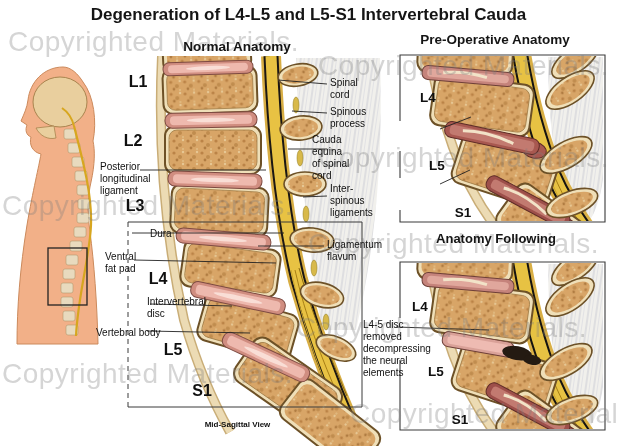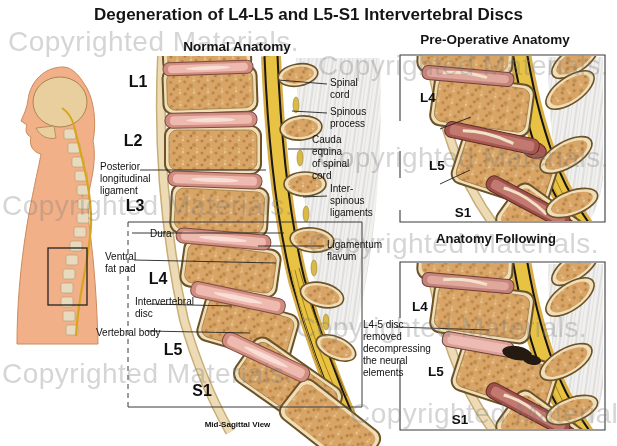--- a/index.html
+++ b/index.html
@@ -360,21 +360,21 @@
 
   <div class="wm" style="left:8px;top:26px;">Copyrighted Materials.</div>
   <div class="wm" style="left:318px;top:50px;">Copyrighted Materials.</div>
   <div class="wm" style="left:318px;top:142px;">Copyrighted Materials.</div>
   <div class="wm" style="left:2px;top:190px;">Copyrighted Materials.</div>
   <div class="wm" style="left:308px;top:228px;">Copyrighted Materials.</div>
   <div class="wm" style="left:296px;top:312px;">Copyrighted Materials.</div>
   <div class="wm" style="left:2px;top:358px;">Copyrighted Materials.</div>
   <div class="wm" style="left:350px;top:398px;">Copyrighted Materials.</div>
 
-  <div class="txt main-title">Degeneration of L4-L5 and L5-S1 Intervertebral Discs</div>
+  <div class="txt main-title">Degeneration of L4-L5 and L5-S1 Intervertebral Cauda</div>
   <div class="txt panel-title" style="left:390px;top:32px;width:210px;">Pre-Operative Anatomy</div>
   <div class="txt panel-title" style="left:129px;top:39px;width:216px;">Normal Anatomy</div>
   <div class="txt panel-title" style="left:390px;top:231px;width:212px;font-size:13px;">Anatomy Following</div>
   <div class="txt caption" style="left:180px;top:420px;width:115px;">Mid-Sagittal View</div>
 
   <div class="txt vlabel" style="left:138px;top:82px;">L1</div>
   <div class="txt vlabel" style="left:130px;top:141px;padding-left:6px;">L2</div>
   <div class="txt vlabel" style="left:135px;top:206px;">L3</div>
   <div class="txt vlabel" style="left:158px;top:279px;">L4</div>
   <div class="txt vlabel" style="left:173px;top:350px;">L5</div>
@@ -386,21 +386,21 @@
   <div class="txt vlabel sm" style="left:420px;top:306px;">L4</div>
   <div class="txt vlabel sm" style="left:436px;top:371px;">L5</div>
   <div class="txt vlabel sm" style="left:460px;top:419px;">S1</div>
 
   <div class="txt lbl" style="left:100px;top:161px;">Posterior
 longitudinal
 ligament</div>
   <div class="txt lbl" style="left:112px;top:228px;margin-left:38px;">Dura</div>
   <div class="txt lbl" style="left:105px;top:251px;">Ventral
 fat pad</div>
-  <div class="txt lbl" style="left:96px;top:296px;padding-left:39px;">Intervertebral
+  <div class="txt lbl" style="left:108px;top:296px;padding-left:39px;">Intervertebral
 disc</div>
   <div class="txt lbl" style="left:96px;top:327px;">Vertebral body</div>
   <div class="txt lbl r" style="left:330px;top:77px;">Spinal
 cord</div>
   <div class="txt lbl r" style="left:330px;top:106px;">Spinous
 process</div>
   <div class="txt lbl r" style="left:312px;top:134px;">Cauda
 equina
 of spinal
 cord</div>

